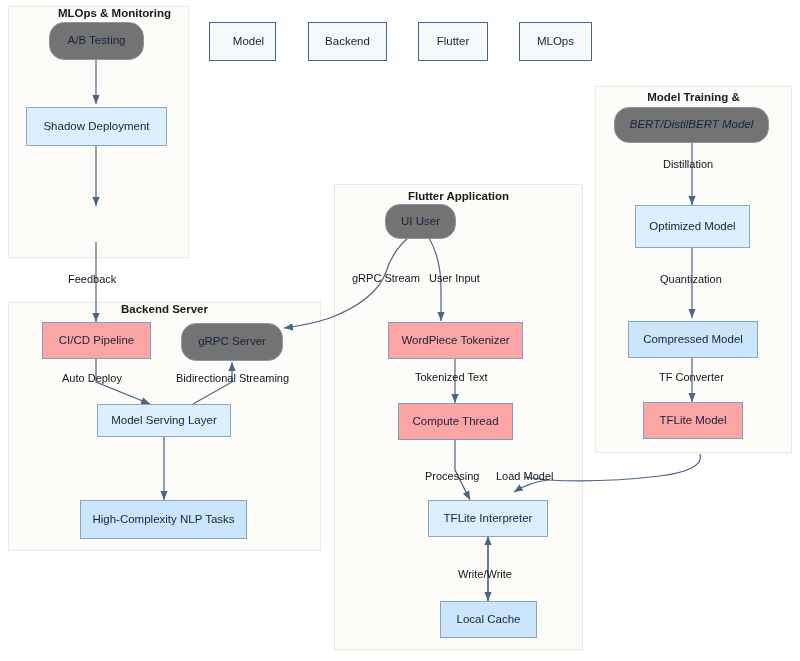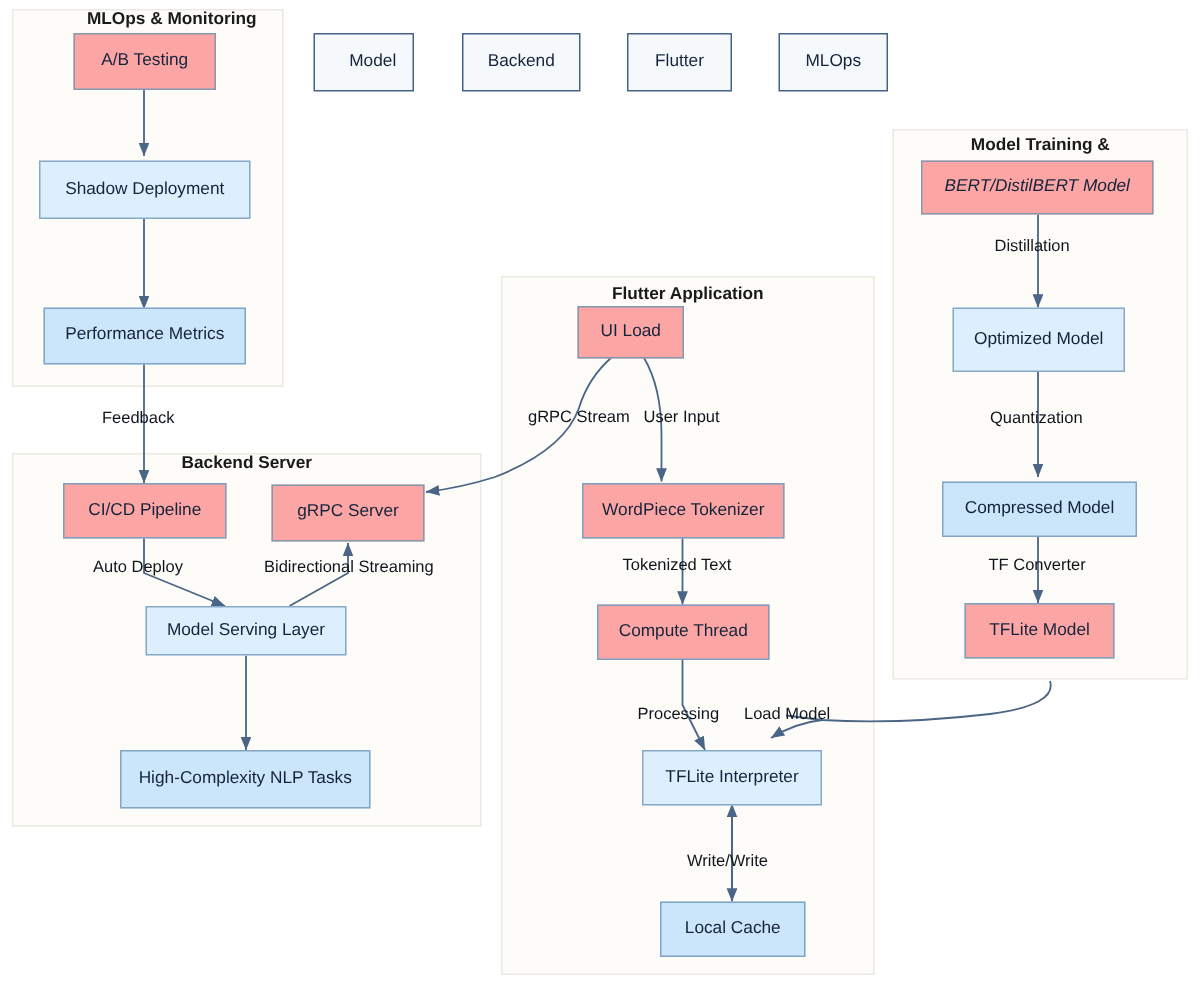--- a/index.html
+++ b/index.html
@@ -39,21 +39,21 @@
     display: flex;
     align-items: center;
     justify-content: center;
     font-size: 11.5px;
     color: #14243b;
     border: 1px solid #7891ae;
     text-align: center;
     line-height: 1.15;
     white-space: nowrap;
   }
-  .n-white   { background: #fca5a5; border-color: #8499ae; }
+  .n-white   { background: #737373; border-color: #8499ae; border-radius: 15px; }
   .n-l1      { background: #ddeefc; border-color: #88a9c6; }
   .n-l2      { background: #cbe5fa; border-color: #82a5c4; }
   .n-l3      { background: #fca5a5; border-color: #7ba0c0; }
   .legend-node { background: #f6f9fc; border: 1px solid #44628a; }
   .edge-label {
     position: absolute;
     font-size: 11px;
     color: #10151c;
     background: transparent;
     white-space: nowrap;
@@ -127,39 +127,36 @@
   <div class="node legend-node" style="left:519px; top:22px; width:73px; height:39px;">
     <span>MLOps</span>
   </div>
 
   <div class="node n-white" style="left:49px; top:22px; width:95px; height:38px;">
     <span>A/B Testing</span>
   </div>
   <div class="node n-l1" style="left:26px; top:107px; width:141px; height:39px;">
     <span>Shadow Deployment</span>
   </div>
-  <div class="node n-l2" style="left:29px; top:205px; width:135px; height:38px;">
-    <span>Performance Metrics</span>
-  </div>
 
   <div class="node n-l3" style="left:42px; top:322px; width:109px; height:37px;">
     <span>CI/CD Pipeline</span>
   </div>
   <div class="node n-white" style="left:181px; top:323px; width:102px; height:38px;">
     <span>gRPC Server</span>
   </div>
   <div class="node n-l1" style="left:97px; top:404px; width:134px; height:33px;">
     <span>Model Serving Layer</span>
   </div>
   <div class="node n-l2" style="left:80px; top:500px; width:167px; height:39px;">
     <span>High-Complexity NLP Tasks</span>
   </div>
 
   <div class="node n-white" style="left:385px; top:204px; width:71px; height:35px;">
-    <span>UI Load</span>
+    <span>UI User</span>
   </div>
   <div class="node n-l3" style="left:388px; top:322px; width:135px; height:37px;">
     <span>WordPiece Tokenizer</span>
   </div>
   <div class="node n-l3" style="left:398px; top:403px; width:115px; height:37px;">
     <span>Compute Thread</span>
   </div>
   <div class="node n-l1" style="left:428px; top:500px; width:120px; height:37px;">
     <span>TFLite Interpreter</span>
   </div>

